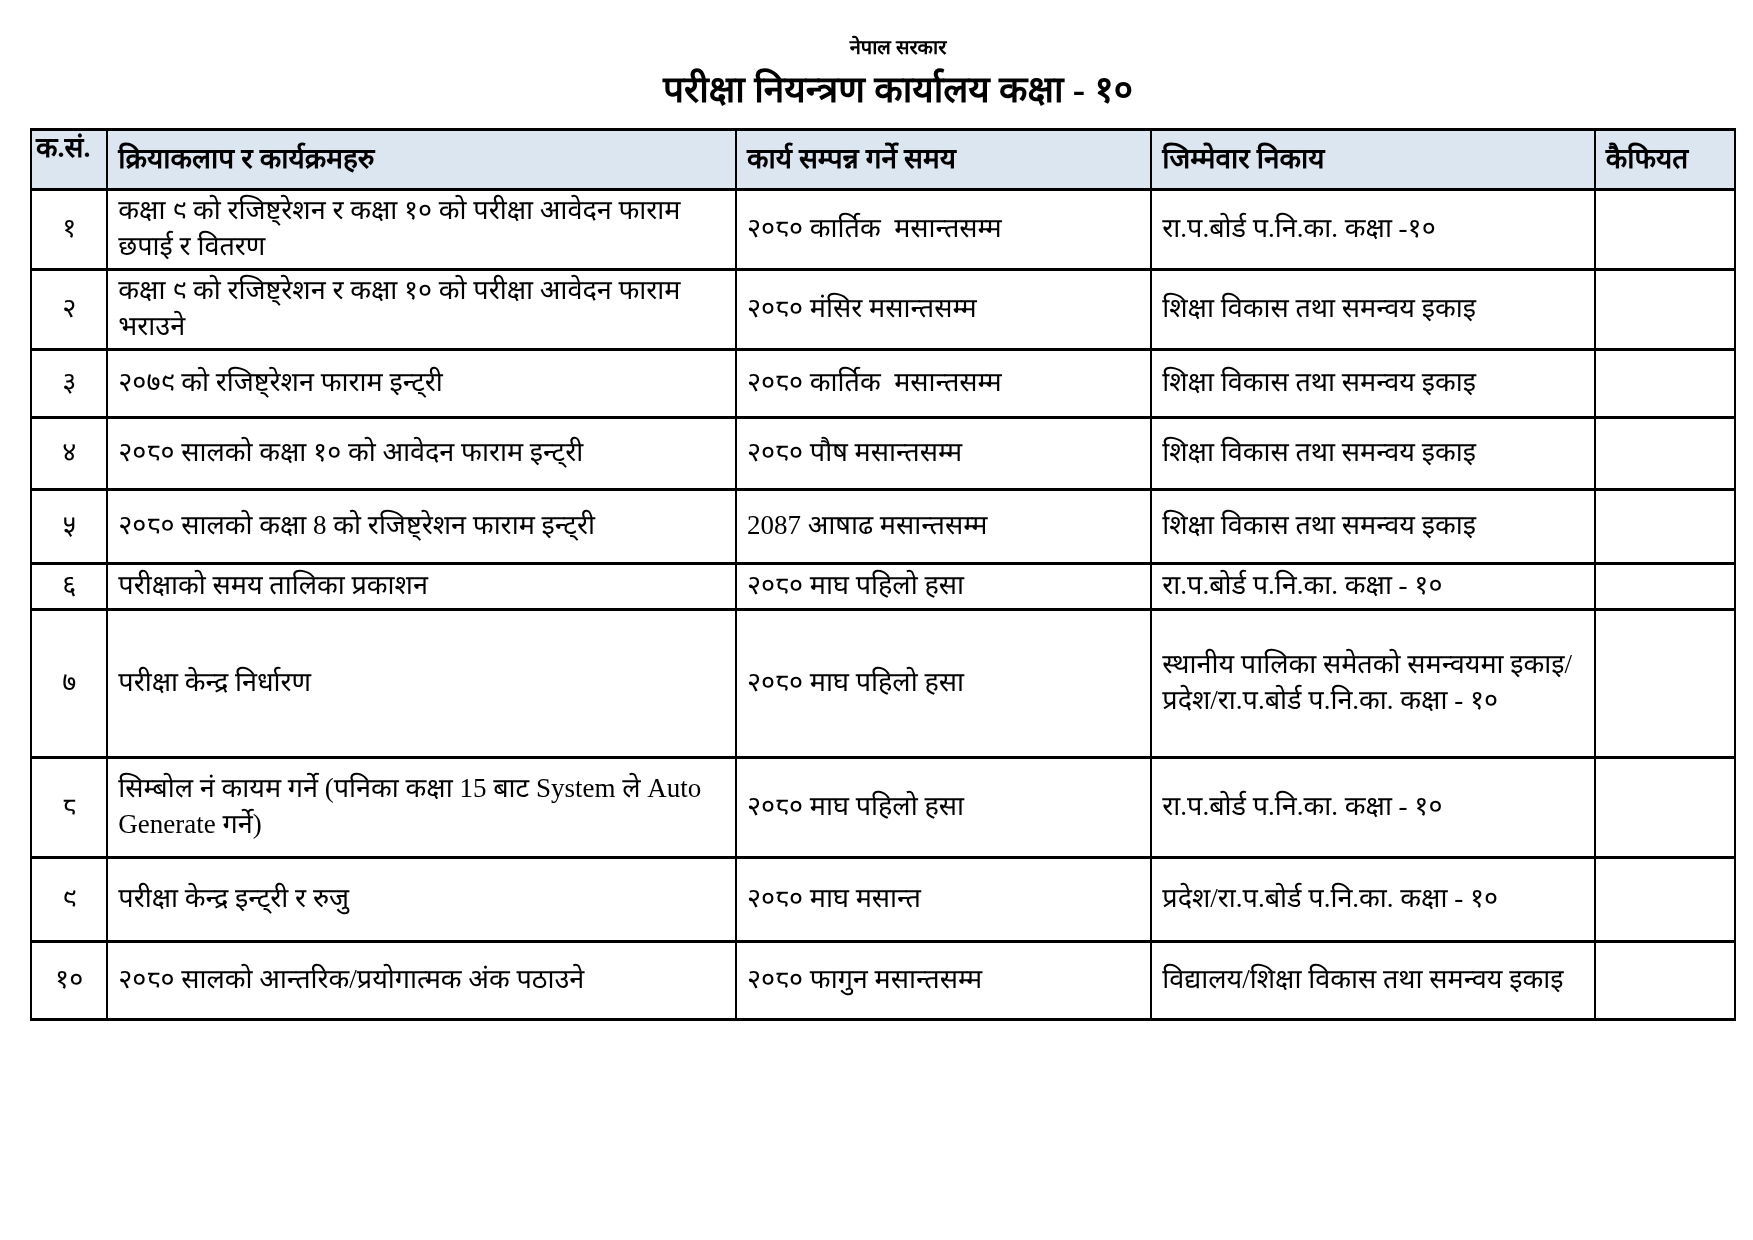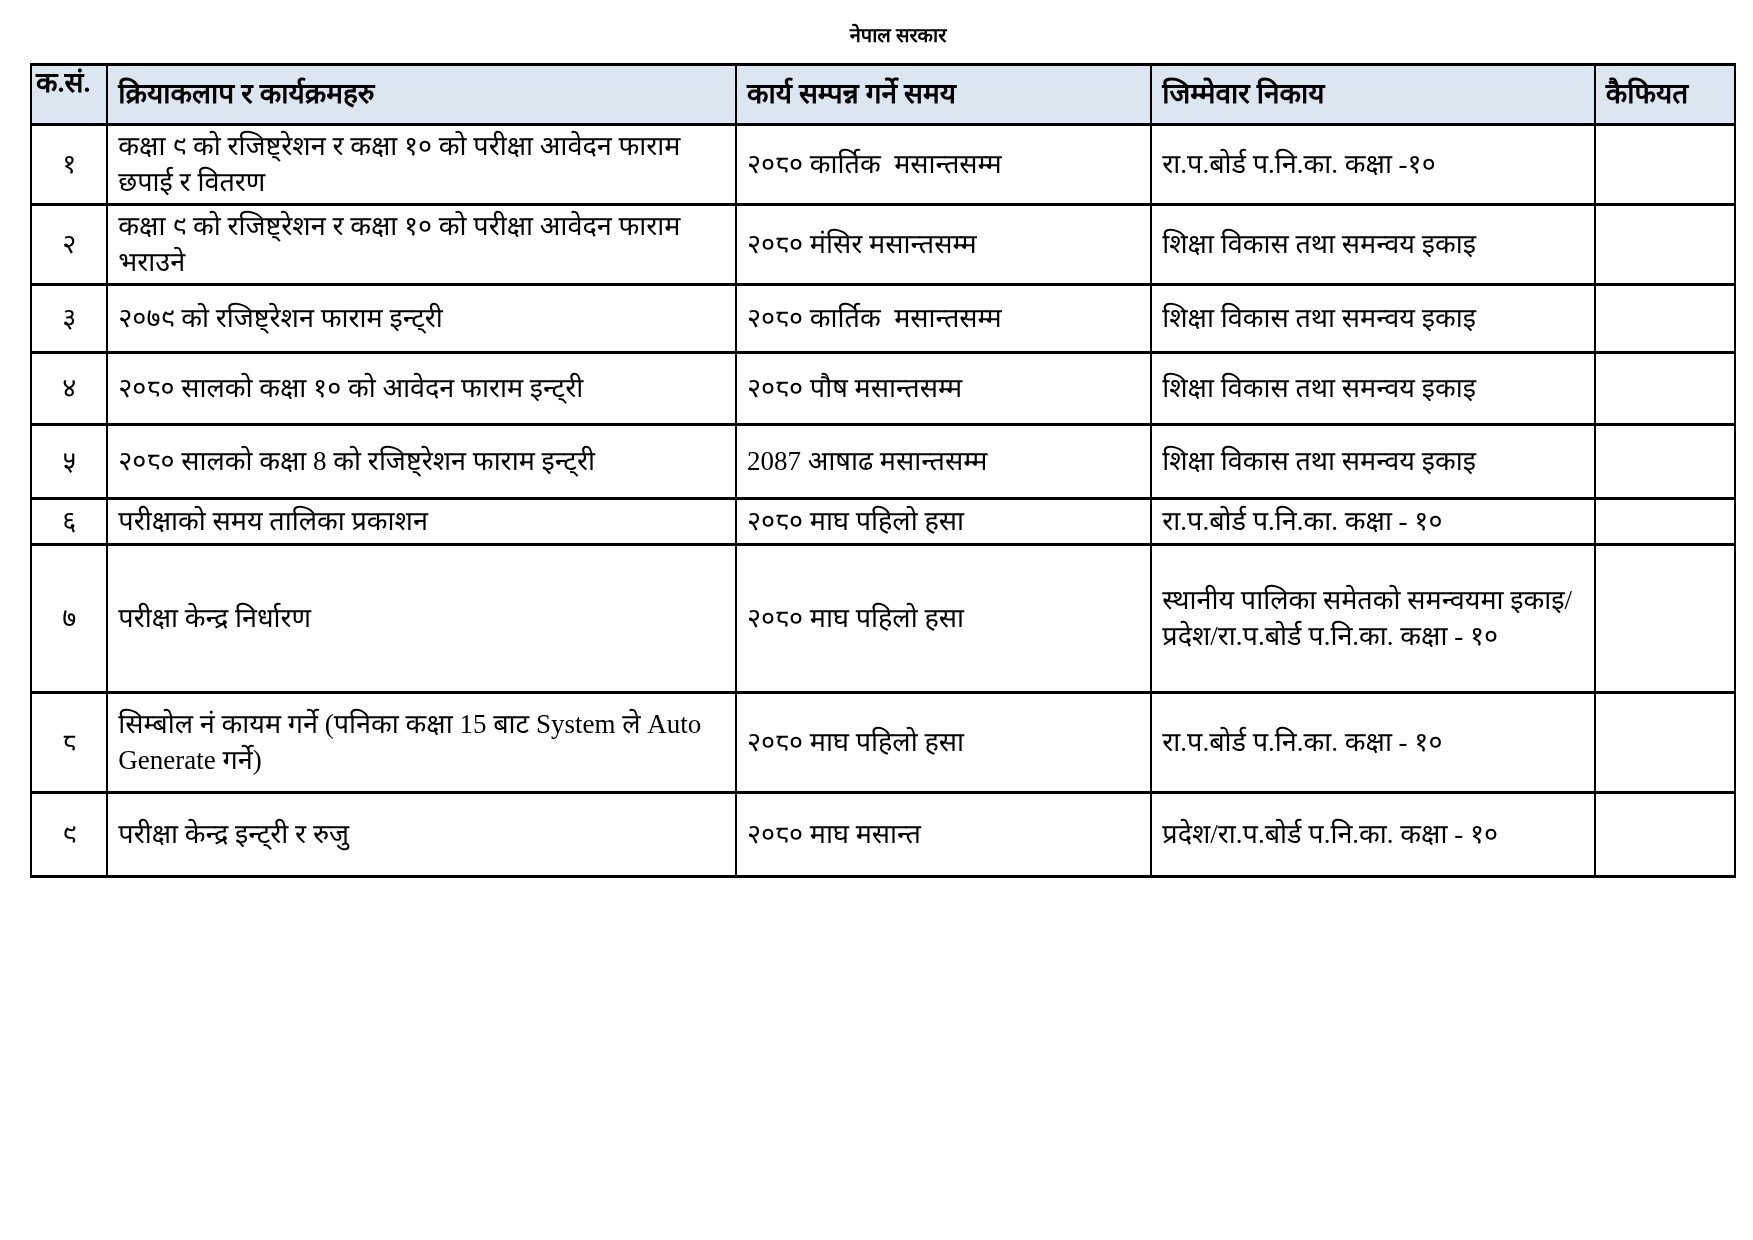--- a/index.html
+++ b/index.html
@@ -2,21 +2,21 @@
 <html lang="ne"><head>
 <meta charset="utf-8">
 <style>
   html,body { margin:0; padding:0; }
   body {
     width:1753px; height:1240px;
     background:#ffffff; color:#000;
     font-family:"Liberation Serif","DejaVu Serif",serif;
     overflow:hidden;
   }
-  .doc-header { text-align:center; padding-top:24px; line-height:1.15;margin-left:43px; }
+  .doc-header { text-align:center; padding-top:36px; line-height:1.15;margin-left:43px; }
   .gov-line   { font-size:20px; font-weight:bold; }
   .org-line   { font-size:32px; font-weight:bold; margin-top:12px; }
   .office-line{ font-size:37px; font-weight:bold; margin-top:10px; }
   .subtitle-line { font-size:30px; font-weight:bold; margin-top:26px; white-space:pre-wrap; }
 
   table.schedule {
     border-collapse:collapse;
     table-layout:fixed;
     width:1706px;
     margin:16px 17px 0 30px;
@@ -58,20 +58,21 @@
   tr.r6 { height:148px; }
   tr.r7 { height:100px; }
   tr.r8 { height:84px; }
   tr.r9 { height:78px; }
 </style>
 </head>
 <body>
 
 <div class="doc-header">
   <div class="gov-line">नेपाल सरकार</div>
+  <div class="office-line">परीक्षा नियन्त्रण कार्यालय कक्षा - १०</div>
 </div>
 
 <table class="schedule">
   <colgroup>
     <col class="c-sn">
       <col class="c-act">
       <col class="c-time">
       <col class="c-resp">
       <col class="c-rem">
   </colgroup>
@@ -141,14 +142,21 @@
       <td>रा.प.बोर्ड प.नि.का. कक्षा - १०</td>
       <td></td>
     </tr>
     <tr class="r8">
       <td class="cell-sn">९</td>
       <td>परीक्षा केन्द्र इन्ट्री र रुजु</td>
       <td class="cell-time">२०८० माघ मसान्त</td>
       <td>प्रदेश/रा.प.बोर्ड प.नि.का. कक्षा - १०</td>
       <td></td>
     </tr>
+    <tr class="r9">
+      <td class="cell-sn">१०</td>
+      <td>२०८० सालको आन्तरिक/प्रयोगात्मक अंक पठाउने</td>
+      <td class="cell-time">२०८० फागुन मसान्तसम्म</td>
+      <td>विद्यालय/शिक्षा विकास तथा समन्वय इकाइ</td>
+      <td></td>
+    </tr>
   </tbody>
 </table>
 
 </body></html>

